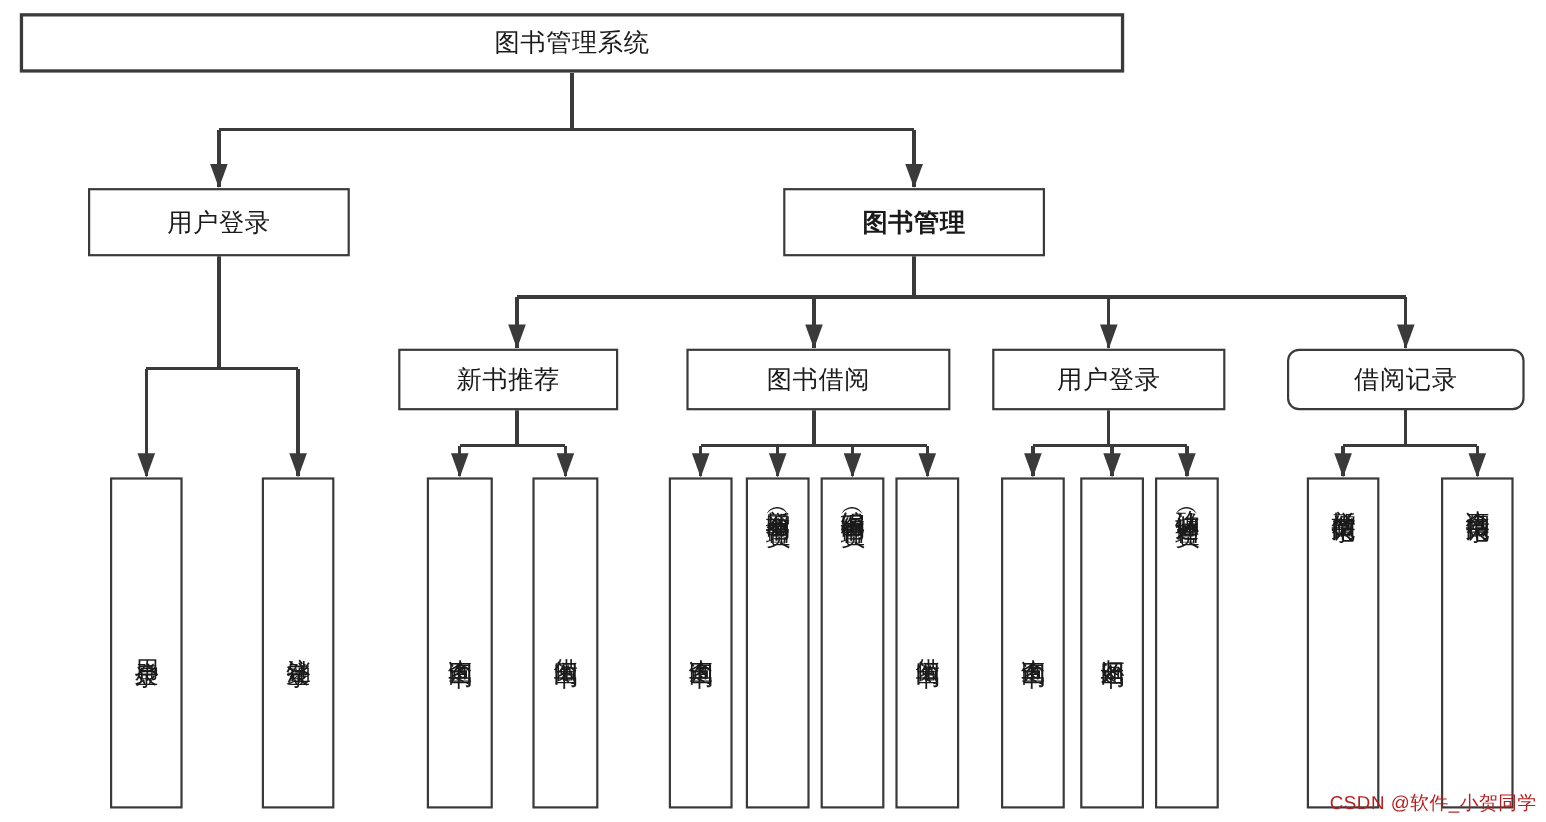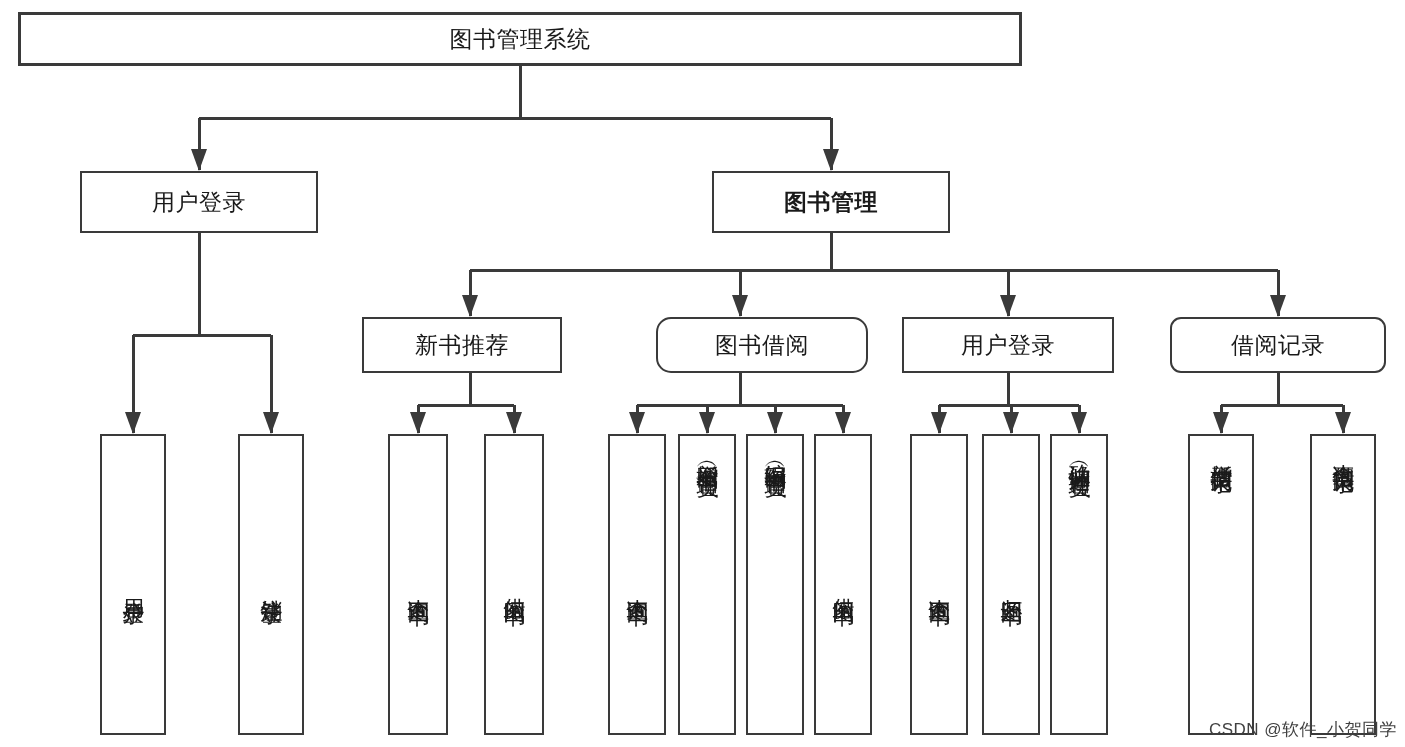--- a/index.html
+++ b/index.html
@@ -59,21 +59,21 @@
   }
   .node.leaf.centered {
     align-items: center;
     padding-top: 0;
   }
   #watermark {
     position: absolute;
     right: 8px;
     bottom: 6px;
     font-size: 17px;
-    color: #404040;
+    color: #b91c1c;
     white-space: nowrap;
     letter-spacing: 0.5px;
   }
 </style>
 </head>
 <body>
 
 <div id="canvas">
   <svg id="wires" viewBox="0 0 1405 747" preserveAspectRatio="none">
       <line x1="520" y1="66" x2="520" y2="118" stroke="#3a3a3a" stroke-width="3" shape-rendering="crispEdges"></line>
@@ -123,33 +123,33 @@
       <line x1="1079" y1="405" x2="1079" y2="433" stroke="#3a3a3a" stroke-width="3" shape-rendering="crispEdges"></line>
       <polygon points="1071,412 1087,412 1079,434" fill="#3a3a3a"></polygon>
       <line x1="1278" y1="373" x2="1278" y2="405" stroke="#3a3a3a" stroke-width="3" shape-rendering="crispEdges"></line>
       <line x1="1221" y1="405" x2="1343" y2="405" stroke="#3a3a3a" stroke-width="3" shape-rendering="crispEdges"></line>
       <line x1="1221" y1="405" x2="1221" y2="433" stroke="#3a3a3a" stroke-width="3" shape-rendering="crispEdges"></line>
       <polygon points="1213,412 1229,412 1221,434" fill="#3a3a3a"></polygon>
       <line x1="1343" y1="405" x2="1343" y2="433" stroke="#3a3a3a" stroke-width="3" shape-rendering="crispEdges"></line>
       <polygon points="1335,412 1351,412 1343,434" fill="#3a3a3a"></polygon>
     </svg>
   <div id="nodes">
-      <div class="node root" style="left: 18px; top: 12px; width: 1004px; height: 54px;">
+      <div class="node root" style="left: 18px; top: 12px; width: 1004px; height: 54px; font-family: Liberation Serif, serif;">
         <span class="node-label">图书管理系统</span>
       </div>
       <div class="node" style="left: 80px; top: 171px; width: 238px; height: 62px;">
         <span class="node-label">用户登录</span>
       </div>
       <div class="node" style="left: 712px; top: 171px; width: 238px; height: 62px; font-weight: bold;">
         <span class="node-label">图书管理</span>
       </div>
       <div class="node" style="left: 362px; top: 317px; width: 200px; height: 56px;">
         <span class="node-label">新书推荐</span>
       </div>
-      <div class="node" style="left: 656px; top: 317px; width: 212px; height: 56px; border-radius: 15px;">
+      <div class="node" style="left: 624px; top: 317px; width: 240px; height: 56px;">
         <span class="node-label">图书借阅</span>
       </div>
       <div class="node" style="left: 902px; top: 317px; width: 212px; height: 56px;">
         <span class="node-label">用户登录</span>
       </div>
       <div class="node" style="left: 1170px; top: 317px; width: 216px; height: 56px; border-radius: 11px;">
         <span class="node-label">借阅记录</span>
       </div>
       <div class="node leaf centered" style="left: 100px; top: 434px; width: 66px; height: 301px;">
         <span class="node-label">用户登录</span>

